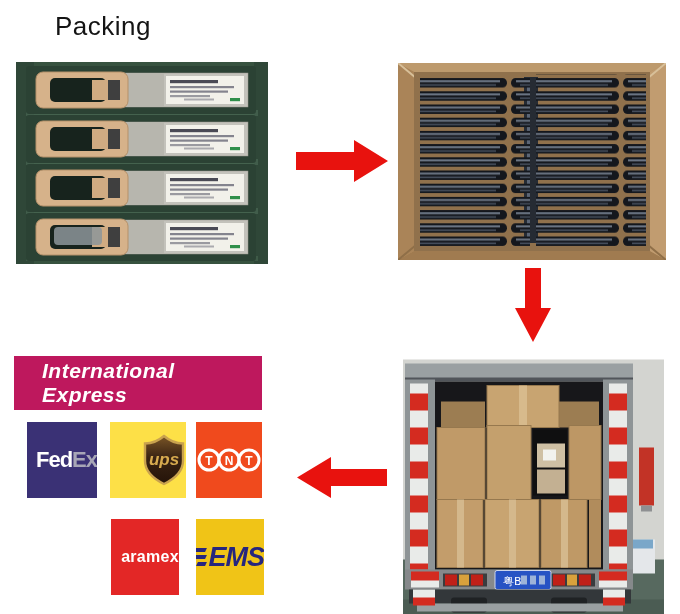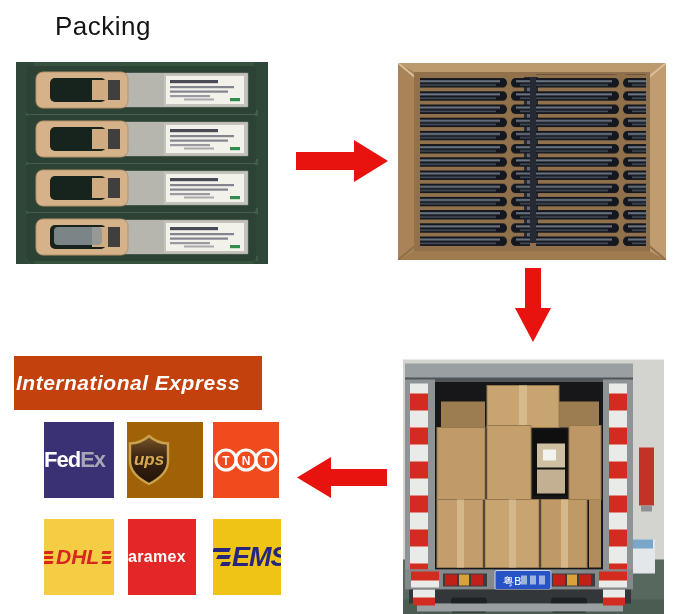--- a/index.html
+++ b/index.html
@@ -10,34 +10,33 @@
   .page-title{
     position:absolute;left:18px;top:12px;font-size:26px;line-height:1.1;
     color:#141414;letter-spacing:.5px;margin-left:37px;
   }
   .photo{position:absolute;overflow:hidden;}
   .photo svg{display:block;width:100%;height:100%;}
   .arrow{position:absolute;}
   .arrow svg{display:block;width:100%;height:100%;}
   .banner{
     position:absolute;left:14px;top:356px;width:248px;height:54px;
-    background:#c2410c;color:#ffffff;display:flex;align-items:center;
-    padding-left:2px;box-sizing:border-box;
+    background:#be185d;color:#ffffff;display:flex;align-items:center;
+    padding-left:28px;box-sizing:border-box;
     font-style:italic;font-weight:bold;font-size:21px;letter-spacing:.5px;
   }
   .logo-tile{
-    position:absolute;display:flex;align-items:center;justify-content:flex-start;
+    position:absolute;display:flex;align-items:center;justify-content:flex-end;
     overflow:hidden;
-    margin-left:17px;
   }
   .fedex{left:27px;top:422px;width:70px;height:76px;background:#3a3175;}
   .fedex .t{font-weight:bold;font-size:22px;letter-spacing:-1px;}
   .fedex .p1{color:#ffffff;}
   .fedex .p2{color:#a7a6b6;}
-  .ups{left:110px;top:422px;width:76px;height:76px;background:#a16207;}
+  .ups{left:110px;top:422px;width:76px;height:76px;background:#fde047;}
   .tnt{left:196px;top:422px;width:66px;height:76px;background:#f04a1d;}
   .dhl{left:27px;top:519px;width:70px;height:76px;background:#f5cd45;}
   .dhl .inner{display:flex;align-items:center;gap:3px;}
   .dhl .t{font-style:italic;font-weight:bold;font-size:21px;color:#d7271d;letter-spacing:0;}
   .dash{display:flex;flex-direction:column;gap:2px;}
   .dash span{display:block;width:9px;height:3px;background:#d7271d;transform:skewX(-20deg);}
   .aramex{left:111px;top:519px;width:68px;height:76px;background:#e32726;}
   .aramex .t{color:#ffffff;font-weight:bold;font-size:16px;letter-spacing:.3px;}
   .ems{left:196px;top:519px;width:68px;height:76px;background:#f0c417;}
   .ems .inner{display:flex;align-items:center;}
@@ -239,35 +238,20 @@
     <svg viewBox="0 0 66 76" width="66" height="76">
       <circle cx="13" cy="38" r="10" fill="#f04a1d" stroke="#ffffff" stroke-width="3"></circle>
       <circle cx="33" cy="38" r="10" fill="#f04a1d" stroke="#ffffff" stroke-width="3"></circle>
       <circle cx="53" cy="38" r="10" fill="#f04a1d" stroke="#ffffff" stroke-width="3"></circle>
       <text x="13" y="42.5" text-anchor="middle" font-size="12" font-weight="bold" fill="#ffffff" font-family="'Liberation Sans',sans-serif">T</text>
       <text x="33" y="42.5" text-anchor="middle" font-size="12" font-weight="bold" fill="#ffffff" font-family="'Liberation Sans',sans-serif">N</text>
       <text x="53" y="42.5" text-anchor="middle" font-size="12" font-weight="bold" fill="#ffffff" font-family="'Liberation Sans',sans-serif">T</text>
     </svg>
   </div>
 
-  <div class="logo-tile dhl">
-    <div class="inner">
-      <span class="dash">
-          <span></span>
-          <span></span>
-          <span></span>
-        </span>
-      <span class="t">DHL</span>
-      <span class="dash">
-          <span></span>
-          <span></span>
-          <span></span>
-        </span>
-    </div>
-  </div>
 
   <div class="logo-tile aramex">
     <span class="t">aramex</span>
   </div>
 
   <div class="logo-tile ems">
     <div class="inner">
       <span class="speed">
           <span class="s1"></span>
           <span class="s2"></span>

